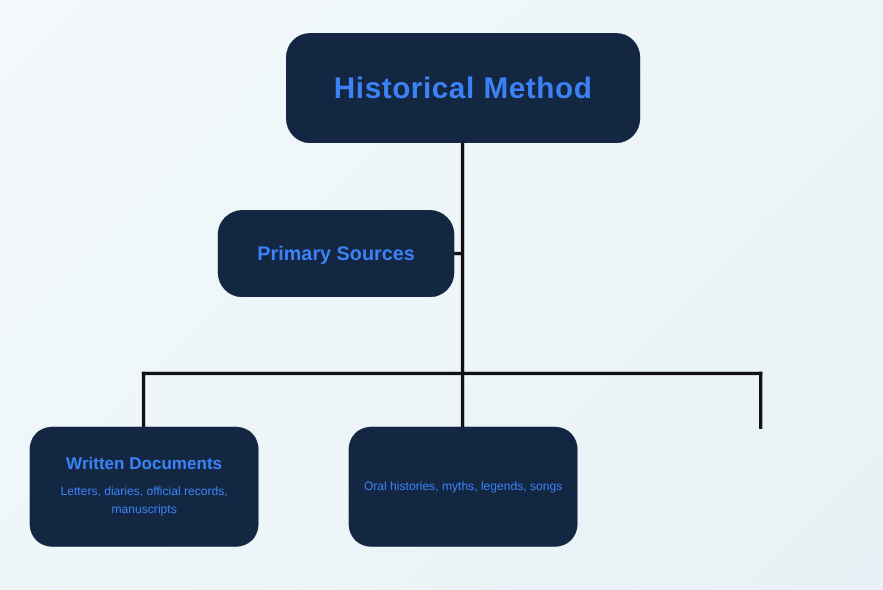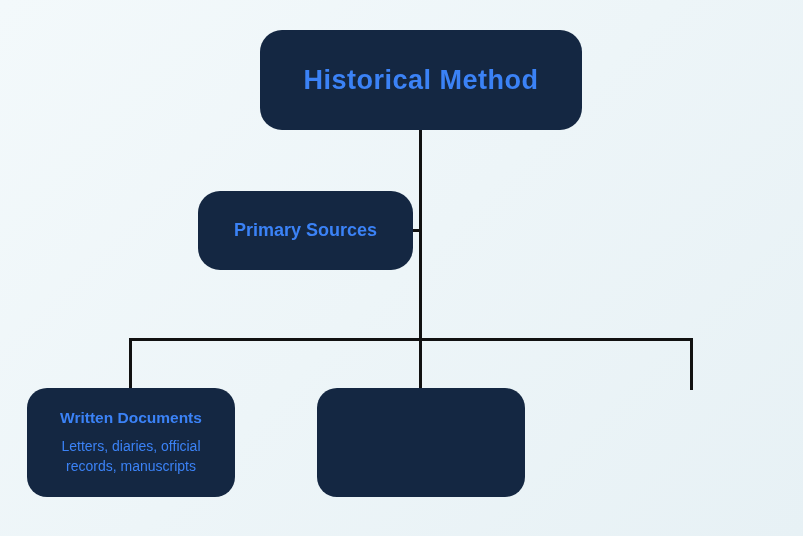--- a/index.html
+++ b/index.html
@@ -42,21 +42,21 @@
     width: 208px; height: 109px;
     padding: 8px 12px;
     border-radius: 20px;
   }
   .node-leaf .leaf-title {
     font-size: 15.5px;
     font-weight: 700;
     margin-bottom: 9px;
   }
   .node-leaf .leaf-desc {
-    font-size: 14px;
+    font-size: 11px;
     font-weight: 400;
     line-height: 1.45;
   }
   #leaf-0 { left: 27px; }
   #leaf-1 { left: 317px; }
   #leaf-2 { left: 585px; }
   .line {
     position: absolute;
     background: #111111;
   }
@@ -86,16 +86,17 @@
   <div class="node node-primary">
     <span>Primary Sources</span>
   </div>
 
   <div class="node node-leaf" id="leaf-0">
     <div class="leaf-title">Written Documents</div>
     <div class="leaf-desc">Letters, diaries, official records, manuscripts</div>
   </div>
 
   <div class="node node-leaf" id="leaf-1">
+    <div class="leaf-desc">Oral histories, myths, legends, songs</div>
   </div>
 
 
 </div>
 
 </body></html>

